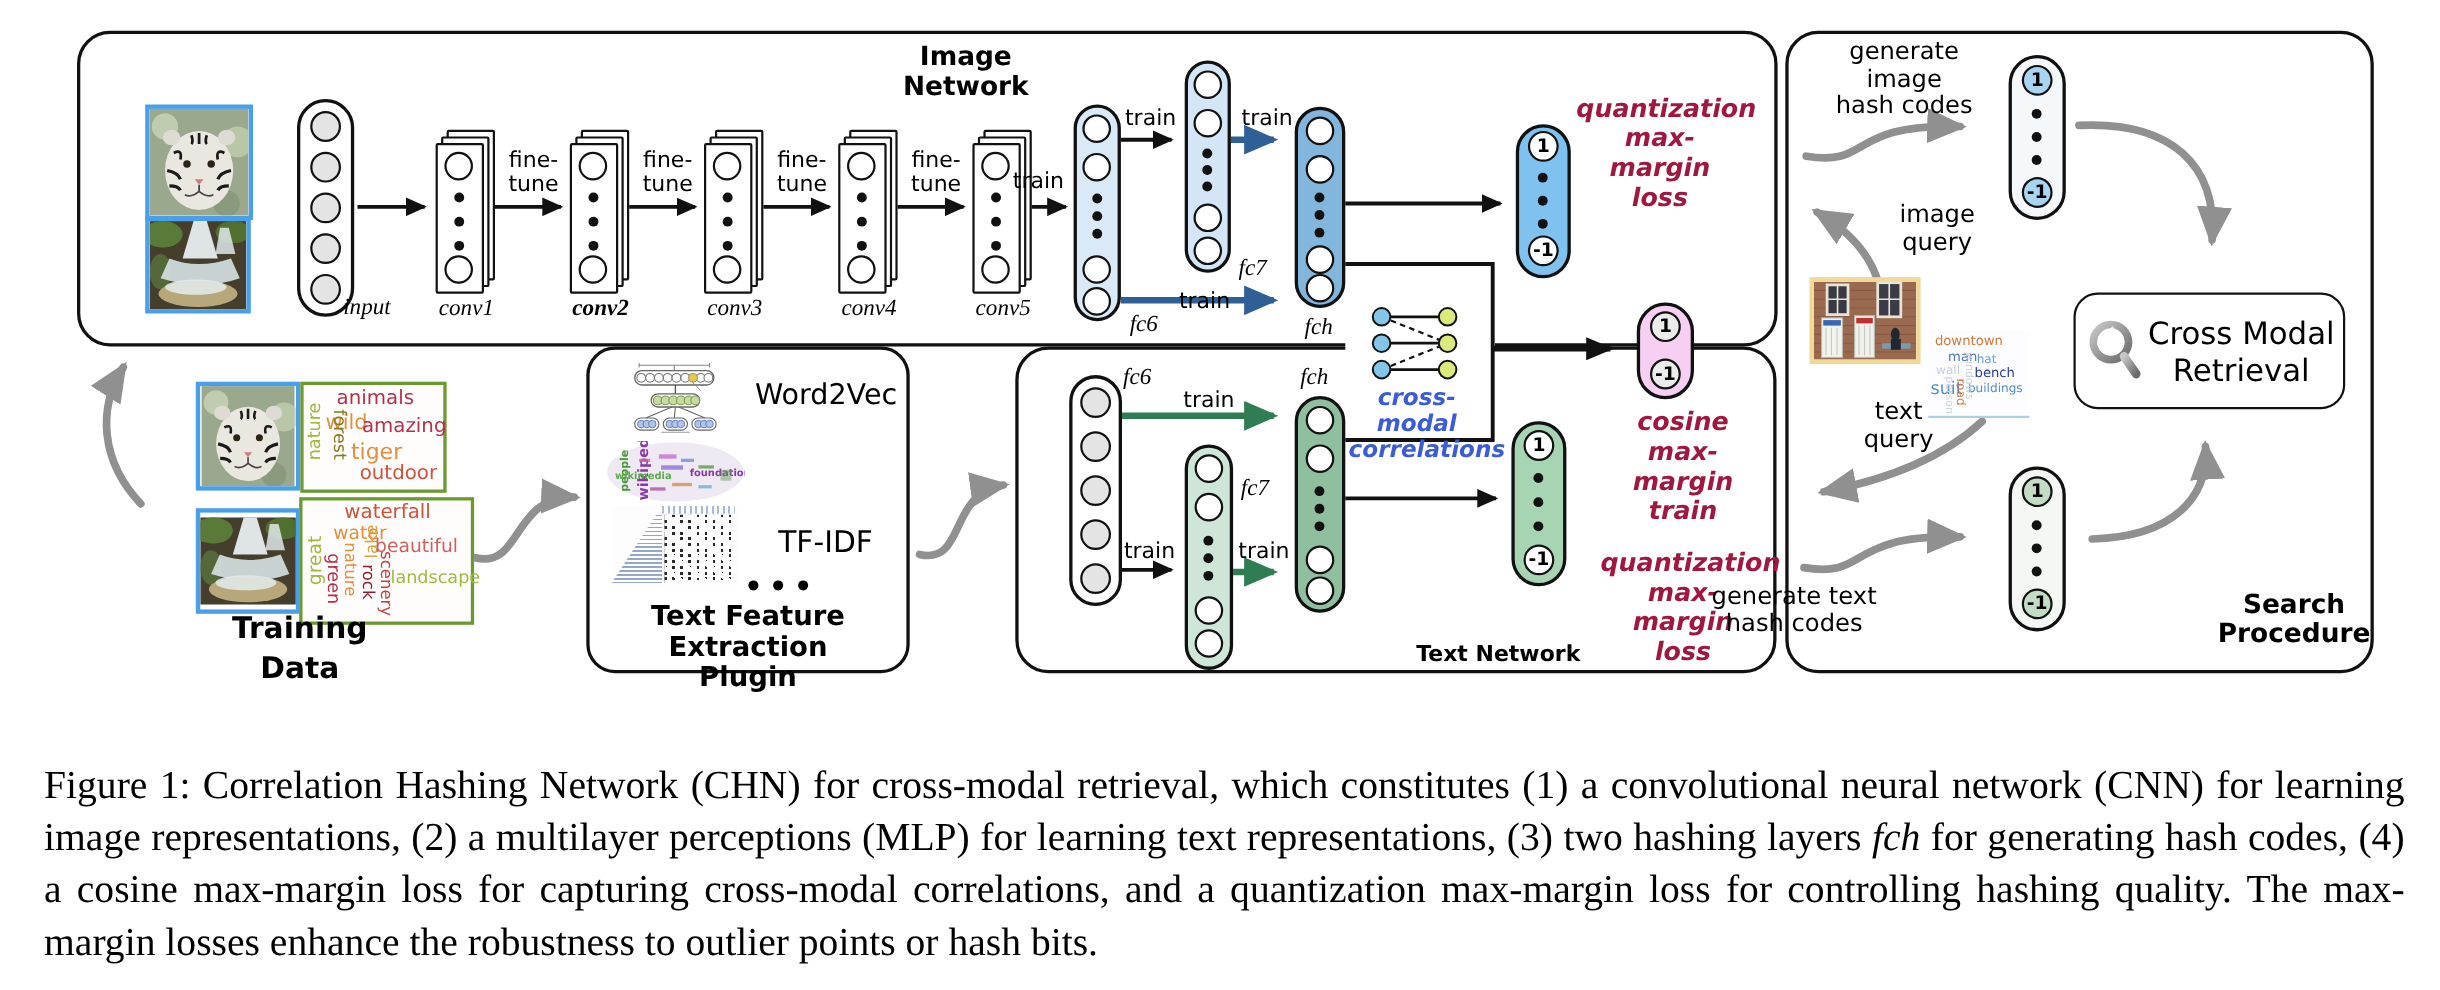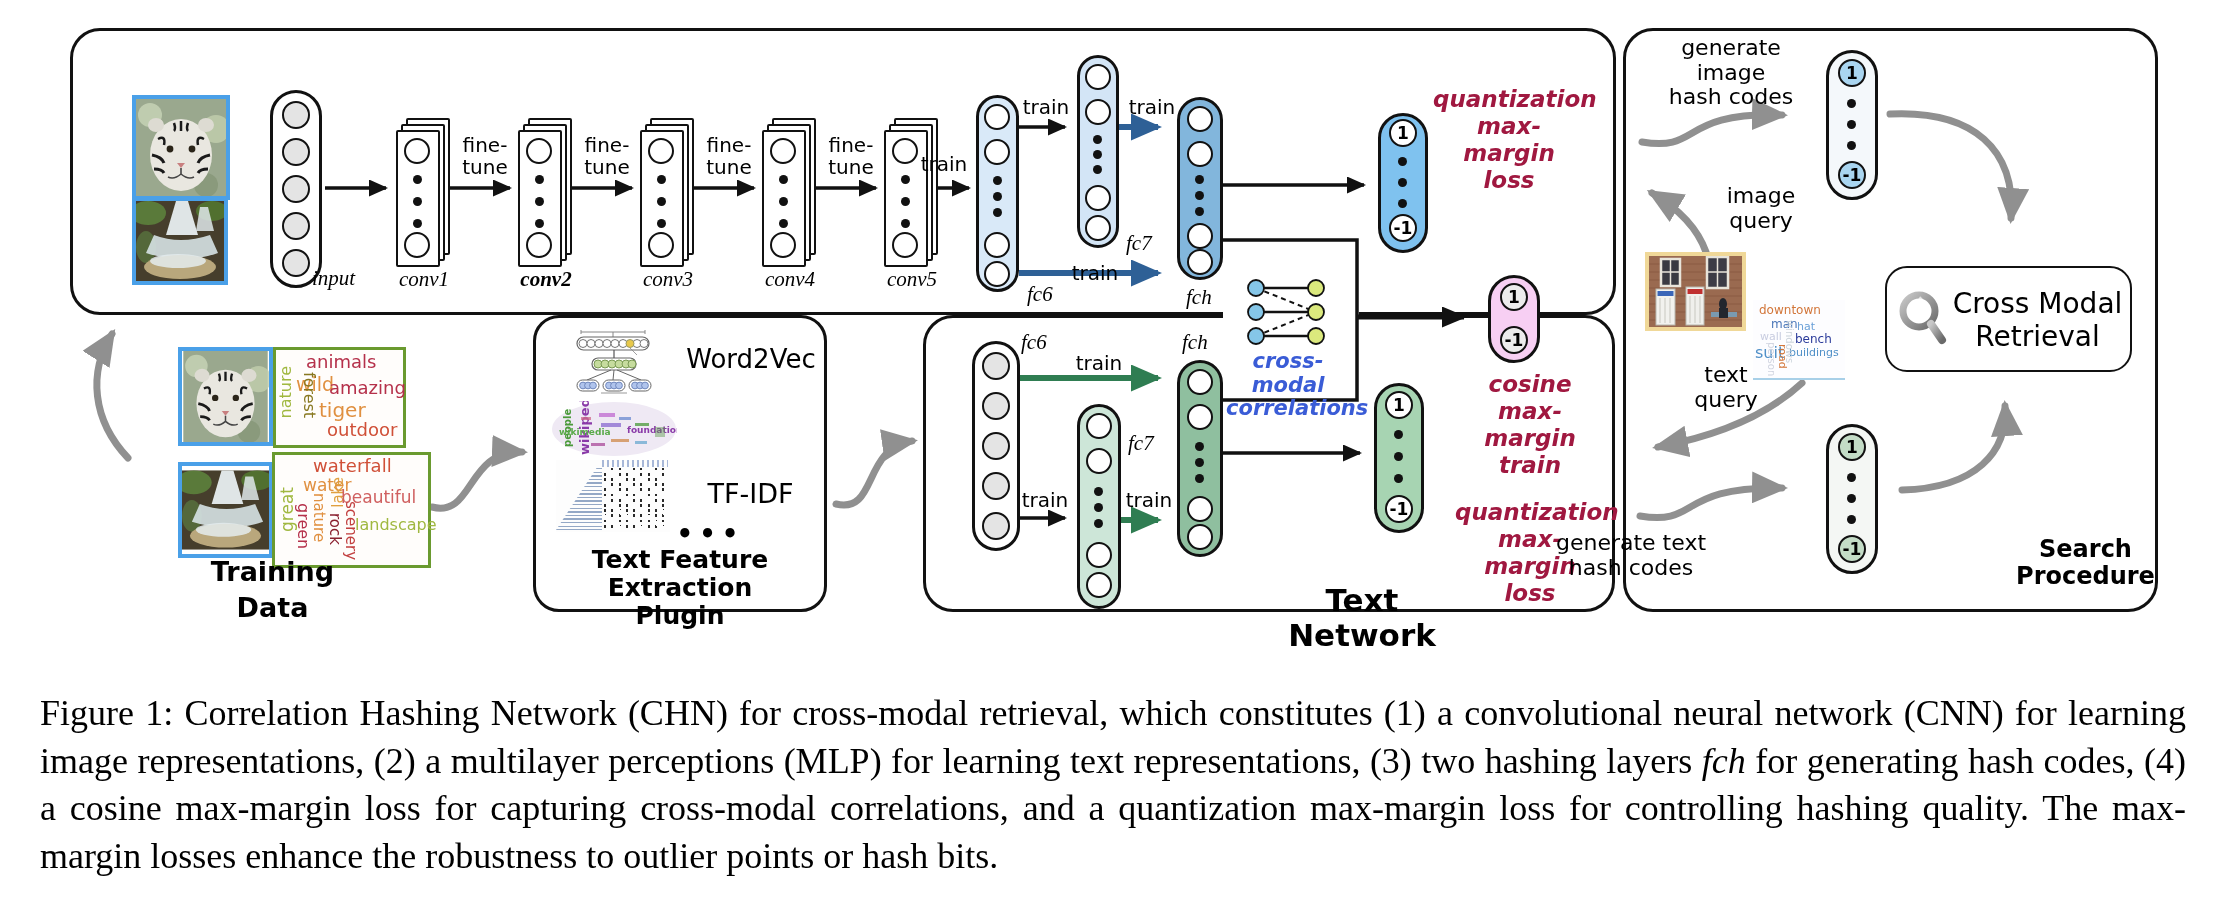--- a/index.html
+++ b/index.html
@@ -135,20 +135,21 @@
       <path d="M836 504 C878 514 862 448 912 441" marker-end="url(#mGray)"></path>
       <path d="M1706 252 C1696 224 1674 206 1652 193" marker-end="url(#mGray)"></path>
       <path d="M1642 142 C1702 152 1678 112 1782 115" marker-end="url(#mGray)"></path>
       <path d="M1890 114 C1974 110 2016 150 2011 218" marker-end="url(#mGray)"></path>
       <path d="M1802 383 C1762 420 1706 438 1658 447" marker-end="url(#mGray)"></path>
       <path d="M1640 516 C1700 526 1676 486 1782 488" marker-end="url(#mGray)"></path>
       <path d="M1902 490 C1976 488 2008 452 2005 406" marker-end="url(#mGray)"></path>
     </g>
   </svg>
 
+  <div class="lbl b" style="left:783px;top:38px;width:190px;font-size:24px;">Image Network</div>
 
   <div class="photo" style="left:132px;top:95px;width:90px;height:97px;">
     <svg width="90" height="97" viewBox="0 0 90 97">
       <rect width="90" height="97" fill="#9aa88e"></rect>
       <circle cx="14" cy="16" r="12" fill="#c8d4b8" opacity="0.8"></circle>
         <circle cx="80" cy="30" r="14" fill="#c2ceae" opacity="0.8"></circle>
         <circle cx="70" cy="86" r="12" fill="#8a9a7c"></circle>
       <ellipse cx="45" cy="56" rx="31" ry="36" fill="#e9e7e0"></ellipse>
       <ellipse cx="20" cy="26" rx="8" ry="7" fill="#dddbd2"></ellipse>
         <ellipse cx="70" cy="26" rx="8" ry="7" fill="#dddbd2"></ellipse>
@@ -304,21 +305,21 @@
   <div class="lbl corr" style="left:1226px;top:350px;width:124px;">cross-modal
 correlations</div>
   <div class="cap" style="left:1488px;top:275px;width:52px;height:88px;background:#f7cff3;">
     <div class="big c28 val" style="left:9px;top:5px;background:#ececec;">1</div>
     <div class="big c28 val" style="left:9px;top:48px;background:#ececec;">-1</div>
   </div>
   <div class="lbl loss" style="left:1455px;top:371px;width:150px;">cosine
 max-margin
 train</div>
 
-  <div class="lbl b" style="left:1282px;top:583px;width:160px;font-size:31px;">Text Network</div>
+  <div class="lbl b" style="left:1282px;top:583px;width:160px;font-size:20px;">Text Network</div>
 
   <div class="cap" style="left:972px;top:341px;width:48px;height:210px;">
     <div class="big c28 gray" style="left:7px;top:8px;"></div>
     <div class="big c28 gray" style="left:7px;top:48px;"></div>
     <div class="big c28 gray" style="left:7px;top:88px;"></div>
     <div class="big c28 gray" style="left:7px;top:128px;"></div>
     <div class="big c28 gray" style="left:7px;top:168px;"></div>
   </div>
   <div class="ser" style="left:1021px;top:330px;">fc6</div>
 

